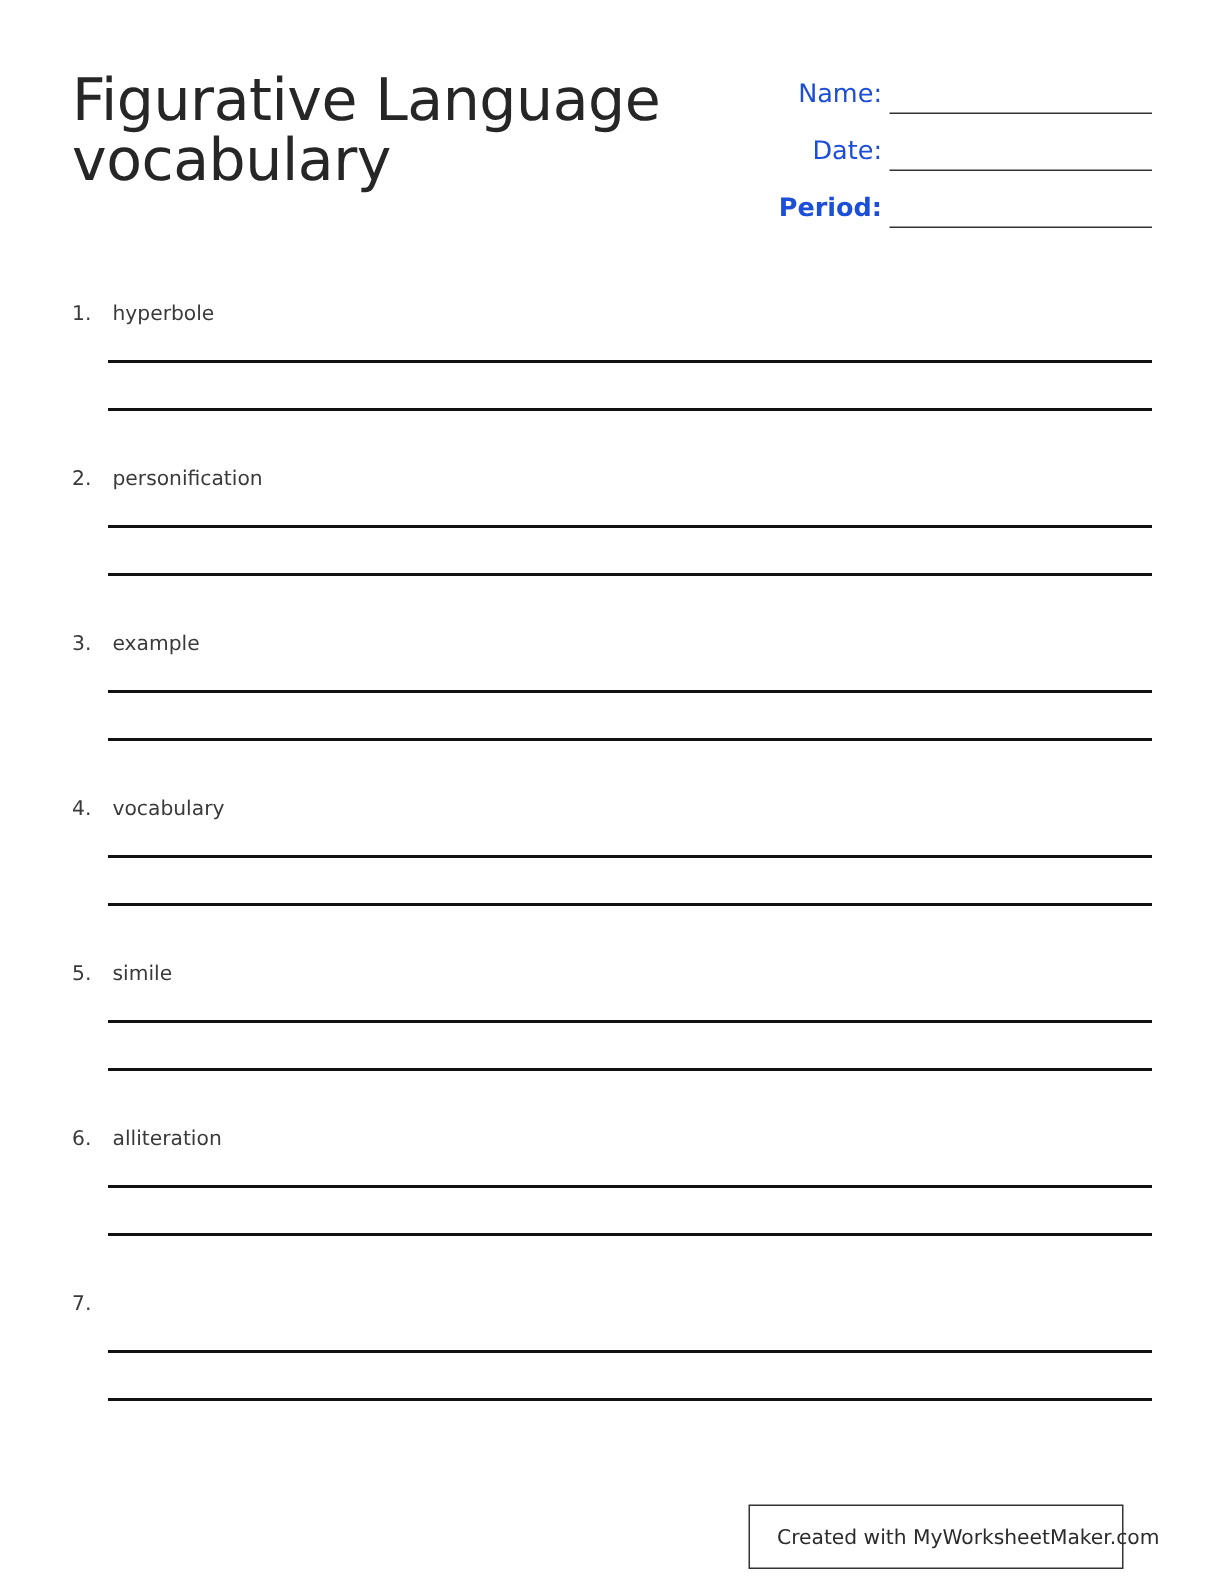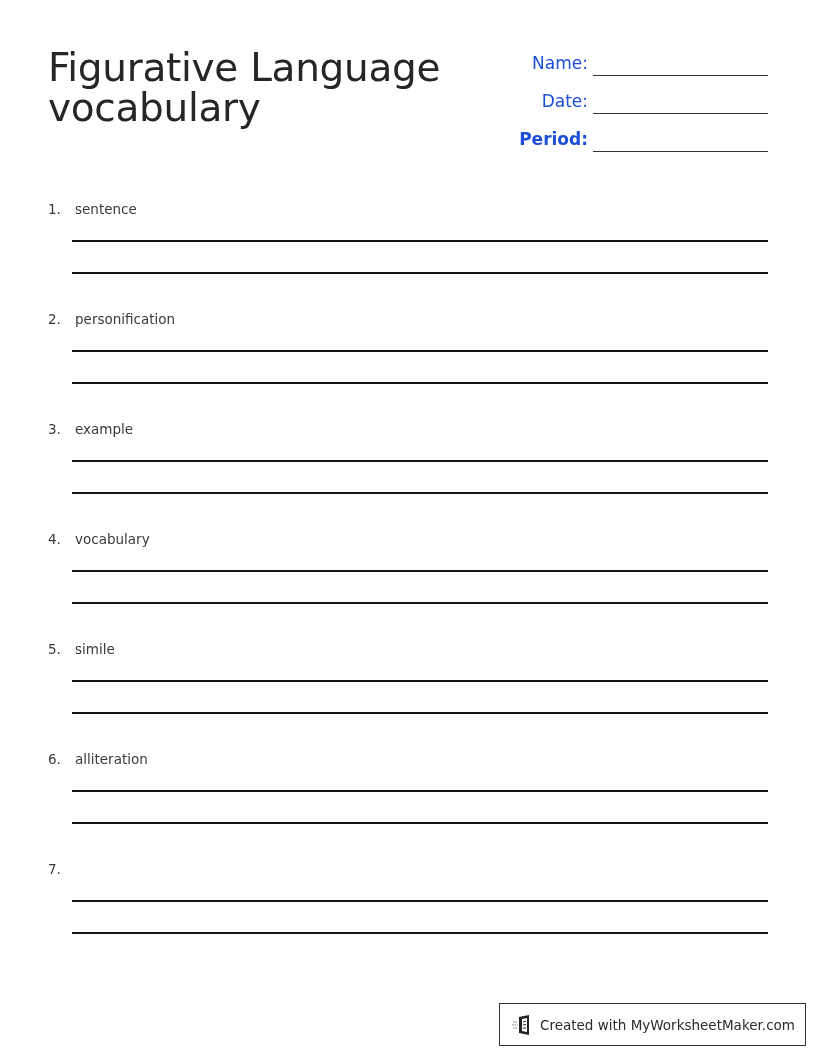--- a/index.html
+++ b/index.html
@@ -35,21 +35,21 @@
   }
   .question .qtext b { font-style: italic; font-weight: bold; color: #222; }
   .question .aline {
     position: absolute; left: 24px; width: 696px; height: 0;
     border-bottom: 2px solid #111;
   }
   .question .aline.l1 { top: 40px; }
   .question .aline.l2 { top: 72px; }
 
   .badge {
-    position: absolute; left: 499px; top: 1003px; width: 307px; height: 43px;
+    position: absolute; left: 499px; top: 1003px; width: 250px; height: 43px;
     border: 1.5px solid #333; background: #fff;
     display: flex; align-items: center; padding-left: 12px;
   }
   .badge .logo { width: 22px; height: 22px; margin-right: 6px; }
   .badge .btext { font-size: 13.5px; color: #2b2b2b; white-space: nowrap; }
 </style>
 </head>
 <body>
 
 <div class="title">
@@ -67,21 +67,21 @@
     <span class="fline"></span>
   </div>
   <div class="field" style="top:76px;font-weight:bold;">
     <span class="flabel">Period:</span>
     <span class="fline"></span>
   </div>
 </div>
 
 <div class="question" style="top:200px;">
   <span class="qnum">1.</span>
-  <span class="qtext">sentence</span>
+  <span class="qtext">hyperbole</span>
   <div class="aline l1"></div>
   <div class="aline l2"></div>
 </div>
 
 <div class="question" style="top:310px;">
   <span class="qnum">2.</span>
   <span class="qtext">personification</span>
   <div class="aline l1"></div>
   <div class="aline l2"></div>
 </div>

